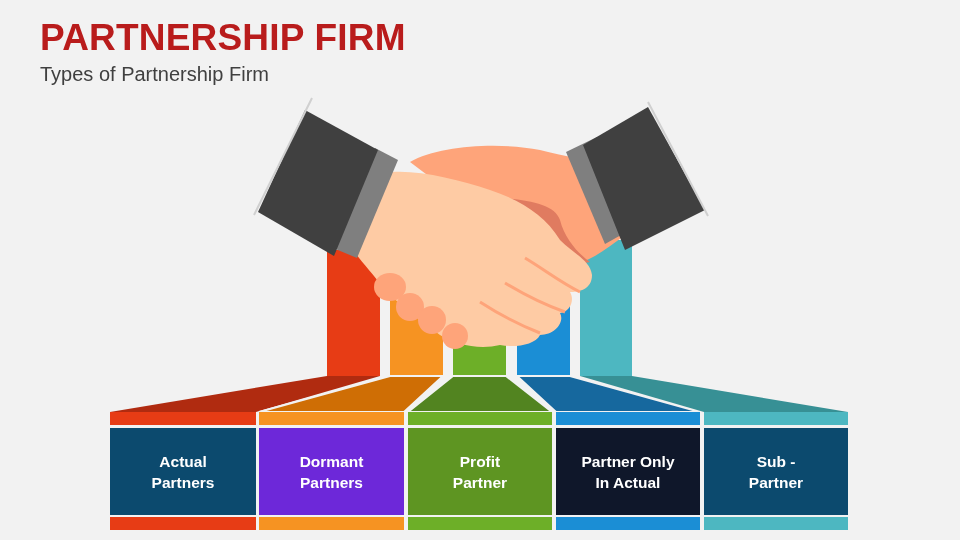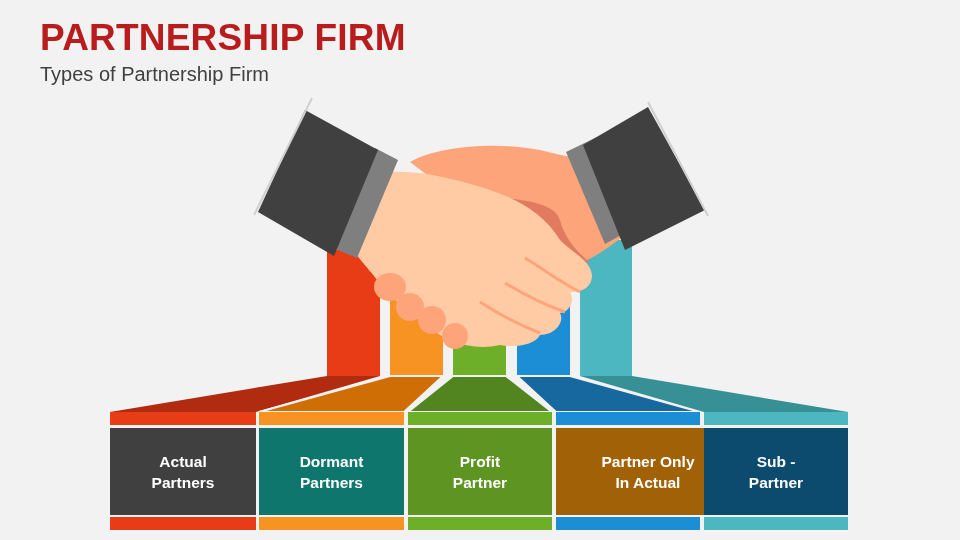--- a/index.html
+++ b/index.html
@@ -69,39 +69,39 @@
     <path d="M525,258 C545,270 560,282 580,292" stroke="#fea47a" stroke-width="3" fill="none"></path>
     <path d="M505,283 C525,295 545,305 565,312" stroke="#fea47a" stroke-width="3" fill="none"></path>
     <path d="M480,302 C500,315 520,325 540,333" stroke="#fea47a" stroke-width="3" fill="none"></path>
 
     <polygon points="375,148 398,160 357,258 333,248" fill="#7f7f7f"></polygon>
     <polygon points="305,110 378,150 334,256 258,212" fill="#404040"></polygon>
     <line x1="312" y1="98" x2="254" y2="215" stroke="#d0d0d0" stroke-width="2"></line>
   </g>
 </svg>
 
-<div class="panel" style="left: 110px; width: 146px; background: #404040;">
+<div class="panel" style="left: 110px; width: 146px; background: #0c4a6e;">
   <div>
       <span>Actual</span>
       <span>Partners</span>
     </div>
 </div>
-<div class="panel" style="left: 259px; width: 145px; background: #0f766e;">
+<div class="panel" style="left: 259px; width: 145px; background: #6d28d9;">
   <div>
       <span>Dormant</span>
       <span>Partners</span>
     </div>
 </div>
 <div class="panel" style="left: 408px; background: rgb(94, 149, 34);">
   <div>
       <span>Profit</span>
       <span>Partner</span>
     </div>
 </div>
-<div class="panel" style="left: 556px; background: #a16207; padding-left: 20px;">
+<div class="panel" style="left: 556px; background: #0f172a;">
   <div>
       <span>Partner Only</span>
       <span>In Actual</span>
     </div>
 </div>
 <div class="panel" style="left: 704px; background: #0c4a6e;">
   <div>
       <span>Sub -</span>
       <span>Partner</span>
     </div>

